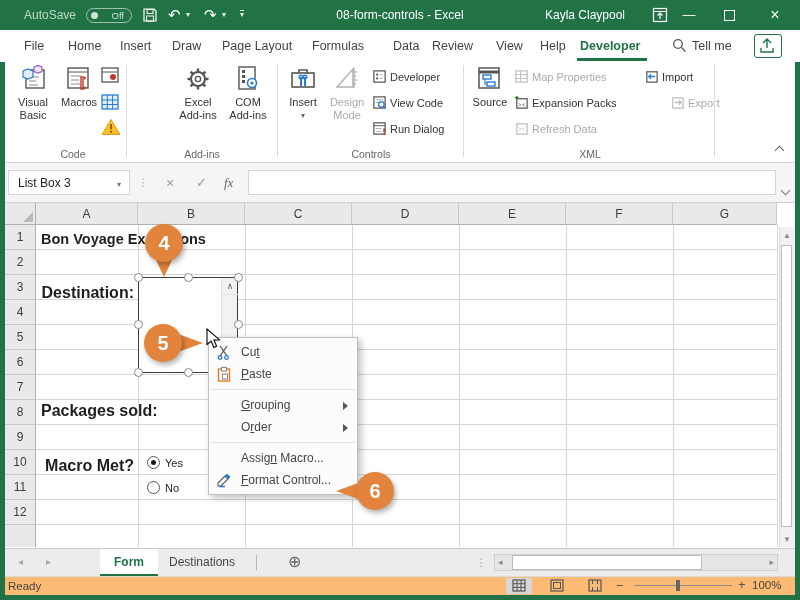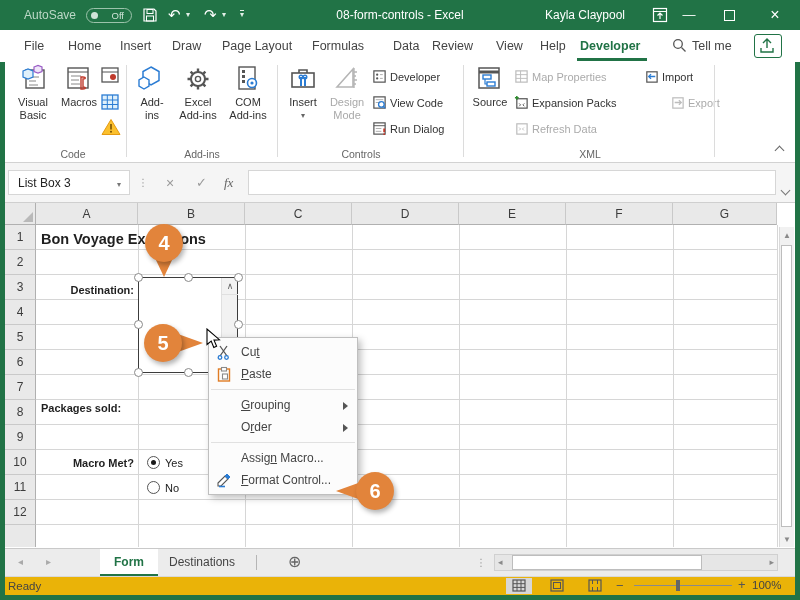--- a/index.html
+++ b/index.html
@@ -42,21 +42,21 @@
            font-size:12px;color:#222;line-height:25px;padding-left:9px;box-sizing:border-box;}
   .fbtn{font-size:13px;color:#9a9a9a;line-height:40px;}
   .finput{left:248px;top:7px;width:528px;height:25px;background:#fff;border:1px solid #d6d6d6;box-sizing:border-box;}
   
   .hdr{background:#e9e9e9;color:#3c3c3c;font-size:12px;text-align:center;box-sizing:border-box;}
   .colhdr{top:203px;height:22px;line-height:22px;border-right:1px solid #c9c9c9;border-bottom:1px solid #b0b0b0;}
   .rowhdr{left:5px;width:31px;height:25px;line-height:25px;border-bottom:1px solid #c9c9c9;border-right:1px solid #b0b0b0;box-sizing:border-box;}
   .gridlines{left:36px;top:225px;width:741px;height:322px;
      background-image:repeating-linear-gradient(to bottom,transparent 0 24px,#d6d6d6 24px 25px);}
   .vline{top:225px;width:1px;height:322px;background:#d6d6d6;}
-  .cell-b{font-weight:bold;color:#1f1f1f;font-size:11px;}
+  .cell-b{font-weight:bold;color:#1f1f1f;font-size:16px;}
   .radio{width:13px;height:13px;border:1px solid #555;border-radius:50%;background:#fff;box-sizing:border-box;}
   .radio.sel::after{content:"";position:absolute;left:3px;top:3px;width:5px;height:5px;border-radius:50%;background:#1a1a1a;}
   .rlabel{font-size:11px;color:#222;}
   
   .listbox{left:138px;top:277px;width:100px;height:96px;background:#fff;border:1px solid #3c3c3c;box-sizing:border-box;z-index:10;}
   .lb-scroll{position:absolute;right:0;top:0;width:16px;height:100%;background:#f2f2f2;border-left:1px solid #e0e0e0;box-sizing:border-box;}
   .lb-arrow{position:absolute;left:0;width:16px;height:16px;text-align:center;font-size:9px;color:#666;line-height:16px;}
   .handle{width:9px;height:9px;border-radius:50%;background:#fff;border:1.5px solid #8a8a8a;box-sizing:border-box;z-index:12;}
   
   .cmenu{left:208px;top:337px;width:150px;background:#fcfcfc;border:1px solid #bfbfbf;
@@ -77,21 +77,21 @@
   .vscroll{left:779px;top:227px;width:15px;height:320px;background:#f1f1f1;border-left:1px solid #dadada;box-sizing:border-box;}
   .sb-btn{color:#8a8a8a;font-size:8px;text-align:center;}
   .vthumb{left:781px;top:245px;width:11px;height:282px;background:#fff;border:1px solid #bdbdbd;box-sizing:border-box;}
   
   .tabbar{left:0;top:548px;width:800px;height:28px;background:#ececec;border-top:1px solid #c9c9c9;box-sizing:border-box;}
   .stab{font-size:12px;color:#444;height:27px;line-height:27px;text-align:center;}
   .stab.active{background:#fff;color:#217346;font-weight:bold;border-bottom:2px solid #217346;box-sizing:border-box;}
   .hscroll{top:5px;height:17px;background:#e6e6e6;border:1px solid #d0d0d0;box-sizing:border-box;}
   .hthumb{top:6px;height:15px;background:#fff;border:1px solid #bdbdbd;box-sizing:border-box;}
   
-  .statusbar{left:0;top:576px;width:800px;height:19px;background:#eab308;border-top:1px solid #d9d9d9;
+  .statusbar{left:0;top:576px;width:800px;height:19px;background:#fdba74;border-top:1px solid #d9d9d9;
              font-size:11.5px;color:#444;box-sizing:border-box;}
   .viewbtn{top:578px;width:26px;height:16px;text-align:center;}
   .zoomtrack{top:585px;height:1px;background:#8a8a8a;}
   .zoomthumb{top:580px;width:4px;height:11px;background:#666;}
   
   .frame{background:#217346;z-index:90;}
 </style>
 </head>
 <body>
 
@@ -194,28 +194,20 @@
     <div class="abs" style="left:101px;top:56px;">
       <svg width="20" height="18" viewBox="0 0 20 18">
           <path d="M10 1.5 19 16.5H1z" fill="#fbc02d" stroke="#e59a12"></path>
           <path d="M10 6v5.5" stroke="#7a5200" stroke-width="1.6"></path>
           <circle cx="10" cy="13.8" r="1" fill="#7a5200"></circle>
         </svg>
     </div>
     <div class="abs glabel" style="left:17px;width:112px;">Code</div>
     <div class="abs gsep" style="left:126px;"></div>
 
-    <div class="abs bigbtn" style="left:130px;width:44px;">
-      <svg width="30" height="30" viewBox="0 0 30 30">
-          <path d="M14 3l8 4.5v9L14 21l-8-4.5v-9z" fill="none" stroke="#2b7cd3" stroke-width="1.5"></path>
-          <path d="M7 17l5 3v6l-5 3-5-3v-6z" transform="translate(0,-4)" fill="#fff" stroke="#2b7cd3" stroke-width="1.4"></path>
-        </svg>
-      <div class="lab">Add-</div>
-      <div class="lab">ins</div>
-    </div>
     <div class="abs bigbtn" style="left:172px;width:52px;">
       <svg width="30" height="30" viewBox="0 0 30 30">
           <circle cx="15" cy="15" r="7" fill="none" stroke="#555" stroke-width="2"></circle>
           <circle cx="15" cy="15" r="2.6" fill="#fff" stroke="#555" stroke-width="1.4"></circle>
           <g stroke="#555" stroke-width="2.4">
             <path d="M15 4.5v4M15 21.5v4M4.5 15h4M21.5 15h4M7.6 7.6l2.8 2.8M19.6 19.6l2.8 2.8M7.6 22.4l2.8-2.8M19.6 10.4l2.8-2.8"></path>
           </g>
         </svg>
       <div class="lab">Excel</div>
       <div class="lab">Add-ins</div>
@@ -272,21 +264,21 @@
     </div>
     <div class="abs smallbtn" style="left:372px;top:57px;">
       <svg width="15" height="15" viewBox="0 0 16 16">
           <rect x="2" y="2" width="12" height="12" fill="none" stroke="#555" stroke-width="1.3"></rect>
           <path d="M2 5h12" stroke="#555"></path>
           <path d="M4 8h6M4 11h6" stroke="#aaa"></path>
           <path d="M13 8v4" stroke="#c0392b" stroke-width="2"></path>
           <circle cx="13" cy="14" r="1" fill="#c0392b"></circle>
         </svg><span>Run Dialog</span>
     </div>
-    <div class="abs glabel" style="left:272px;width:178px;">Controls</div>
+    <div class="abs glabel" style="left:282px;width:178px;">Controls</div>
     <div class="abs gsep" style="left:463px;"></div>
 
     <div class="abs bigbtn" style="left:468px;width:44px;">
       <svg width="30" height="30" viewBox="0 0 30 30">
           <rect x="4" y="4" width="20" height="20" fill="none" stroke="#555" stroke-width="1.5"></rect>
           <path d="M4 8h20" stroke="#555" stroke-width="3"></path>
           <rect x="8" y="11" width="8" height="4" fill="none" stroke="#2b7cd3" stroke-width="1.4"></rect>
           <rect x="12" y="18" width="8" height="4" fill="none" stroke="#2b7cd3" stroke-width="1.4"></rect>
           <path d="M10 15v5h2" fill="none" stroke="#2b7cd3" stroke-width="1.2"></path>
         </svg>

